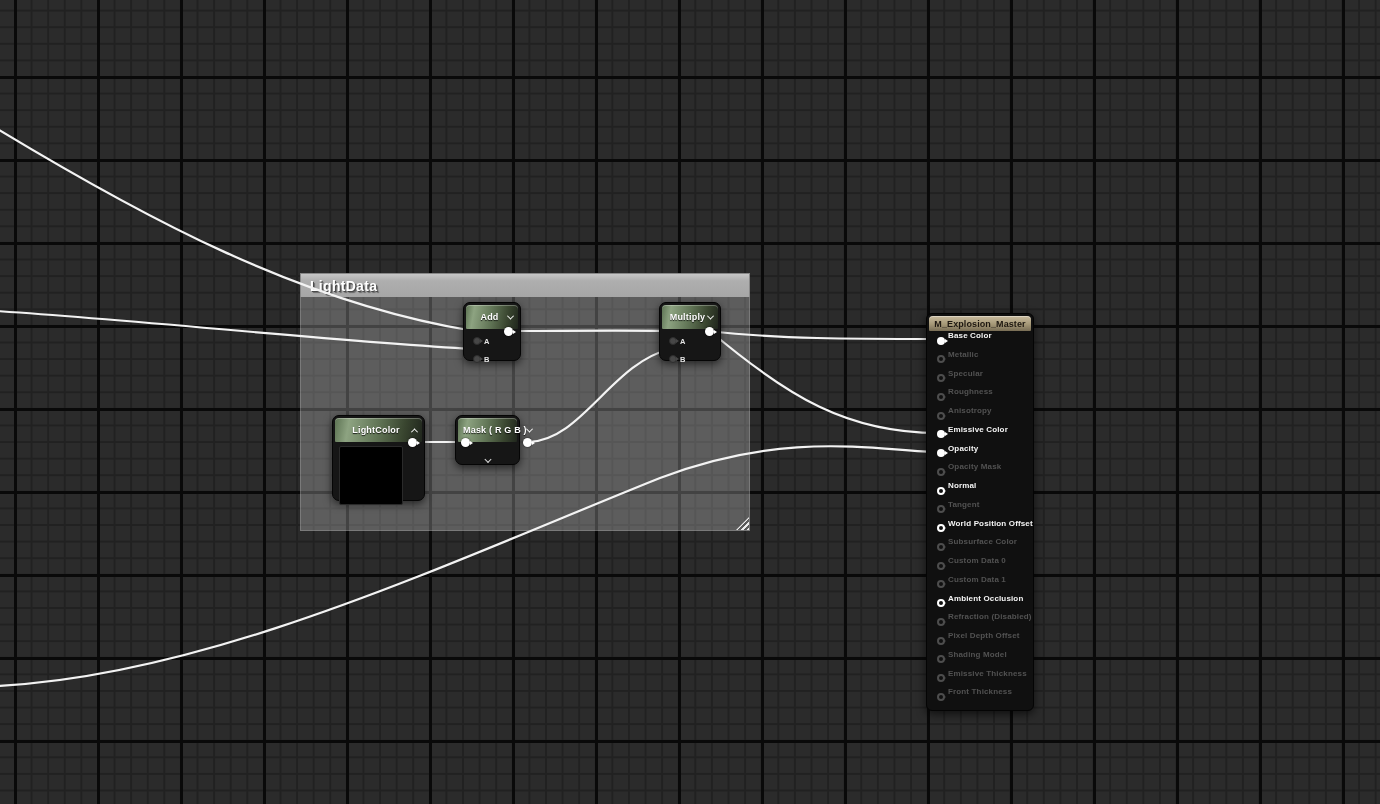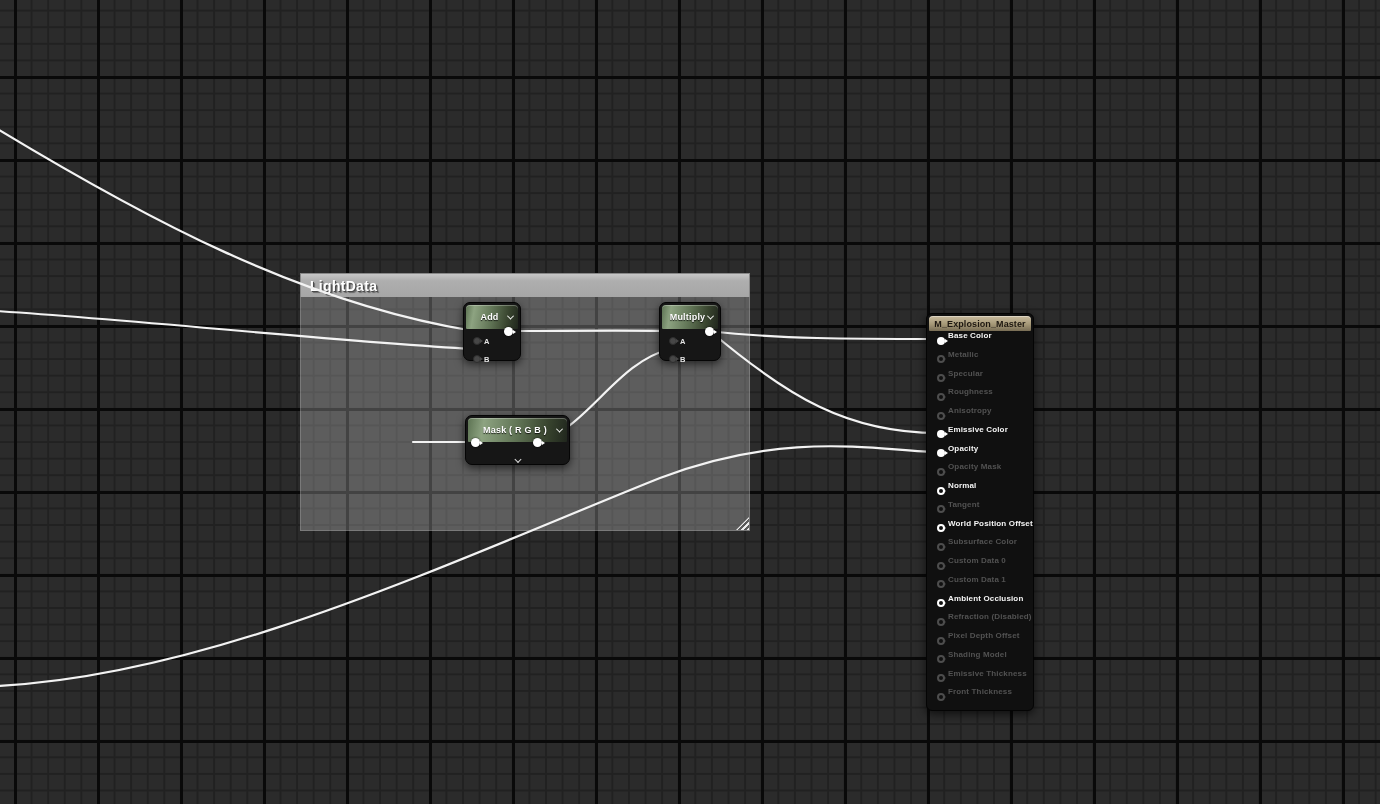--- a/index.html
+++ b/index.html
@@ -161,22 +161,30 @@
         <span class="op-label">A</span>
       </div>
       <div class="op-row">
         <span class="pin dark"></span>
         <span class="op-label">B</span>
       </div>
     </div>
     <span class="pin white" style="left:45px;top:24px;"></span>
   </div>
 
-
-  <div class="node" style="left:455px;top:415px;width:105px;height:50px;margin-left:10px;">
+  <div class="node" style="left:332px;top:415px;width:93px;height:86px;">
+    <div class="node-header green">
+      <span class="title">LightColor</span>
+      <span class="chev up"></span>
+    </div>
+    <div class="swatch"></div>
+    <span class="pin white" style="left:75px;top:22px;"></span>
+  </div>
+
+  <div class="node" style="left:455px;top:415px;width:65px;height:50px;">
     <div class="node-header green">
       <span class="title">Mask ( R G B )</span>
       <span class="chev down"></span>
     </div>
     <span class="pin white" style="left:5px;top:22px;"></span>
     <span class="pin white" style="left:67px;top:22px;"></span>
     <span class="bottom-chev"></span>
   </div>
 
   <div class="master">

